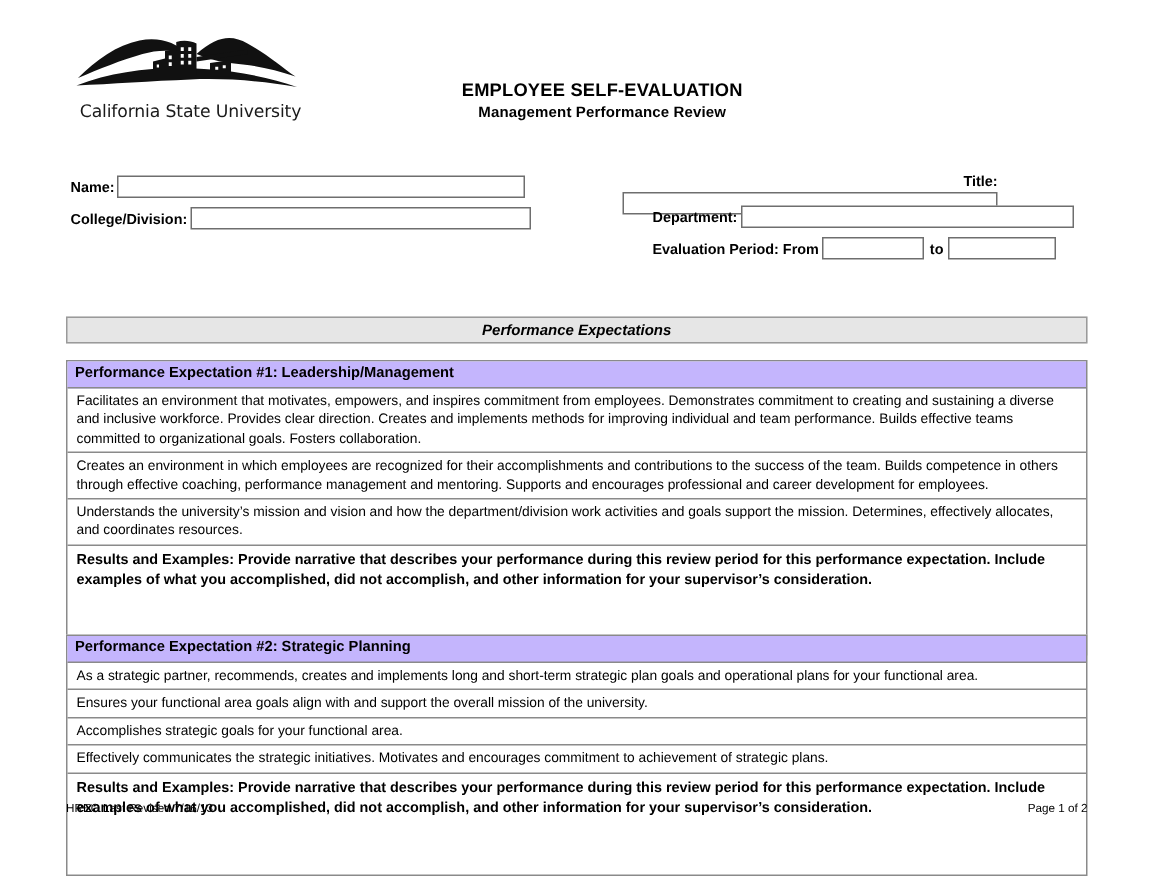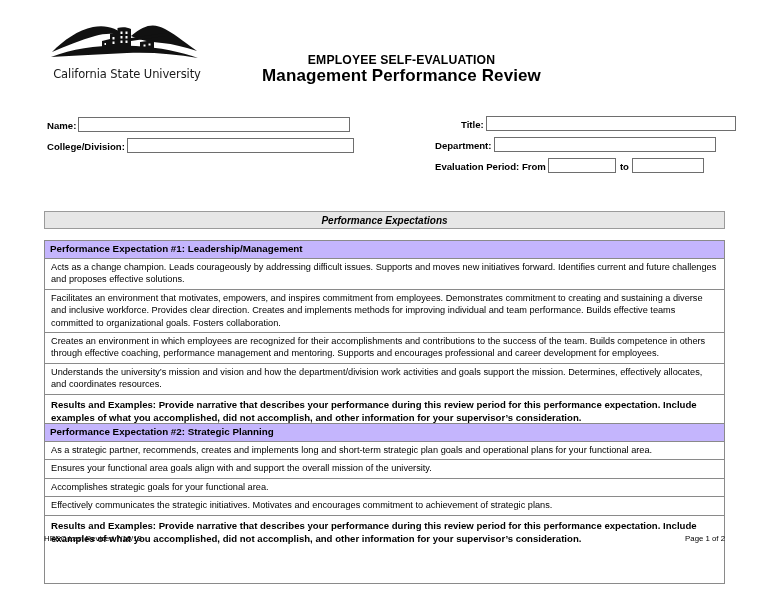--- a/index.html
+++ b/index.html
@@ -67,21 +67,21 @@
     width: 355px;
     text-align: center;
   }
   .title-1 {
     font-size: 12.2px;
     font-weight: bold;
     letter-spacing: 0.15px;
     line-height: 16px;
   }
   .title-2 {
-    font-size: 17px;
+    font-size: 10px;
     font-weight: bold;
     letter-spacing: 0.1px;
     line-height: 16px;
   }
 
   
   .form-area {
     position: absolute;
     left: 0;
     top: 110px;
@@ -105,21 +105,21 @@
     background: #ffffff;
     height: 15px;
     box-sizing: border-box;
     margin-left: 2px;
   }
 
   
   .frow-name        { left: 47px;  top: 7px; }
   .frow-college     { left: 47px;  top: 28px; }
   
-  .frow-title       { left: 461px; top: 6px; }
+  .frow-title       { left: 413px; top: 6px; flex-direction: column; }
   .frow-dept        { left: 435px; top: 27px; }
   .frow-period      { left: 435px; top: 48px; }
 
   .mid-word {
     font-size: 9.6px;
     font-weight: bold;
     padding: 0 3px 1px 4px;
   }
 
   
@@ -266,21 +266,20 @@
       <div class="fbox" style="width:72px;margin-left:0;"></div>
     </div>
   </div>
 
   <div class="section-bar">
     <span>Performance Expectations</span>
   </div>
 
   <div class="exp-table exp-1">
     <div class="exp-head">Performance Expectation #1:  Leadership/Management</div>
-    <div class="exp-row">Acts as a change champion.  Leads courageously by addressing difficult issues.  Supports and moves new initiatives forward. Identifies current and future challenges and proposes effective solutions.</div>
     <div class="exp-row">Facilitates an environment that motivates, empowers, and inspires commitment from employees.  Demonstrates commitment to creating and sustaining a diverse and inclusive workforce.  Provides clear direction.  Creates and implements methods for improving individual and team performance.  Builds effective teams committed to organizational goals.  Fosters collaboration.</div>
     <div class="exp-row">Creates an environment in which employees are recognized for their accomplishments and contributions to the success of the team.  Builds competence in others through effective coaching, performance management and mentoring.  Supports and encourages professional and career development for employees.</div>
     <div class="exp-row">Understands the university’s mission and vision and how the department/division work activities and goals support the mission.  Determines, effectively allocates, and coordinates resources.</div>
     <div class="exp-row exp-results tall-1">Results and Examples:  Provide narrative that describes your performance during this review period for this performance expectation.  Include examples of what you accomplished, did not accomplish, and other information for your supervisor’s consideration.</div>
   </div>
 
   <div class="exp-table exp-2">
     <div class="exp-head">Performance Expectation #2:  Strategic Planning</div>
     <div class="exp-row">As a strategic partner, recommends, creates and implements long and short-term strategic plan goals and operational plans for your functional area.</div>
     <div class="exp-row">Ensures your functional area goals align with and support the overall mission of the university.</div>

